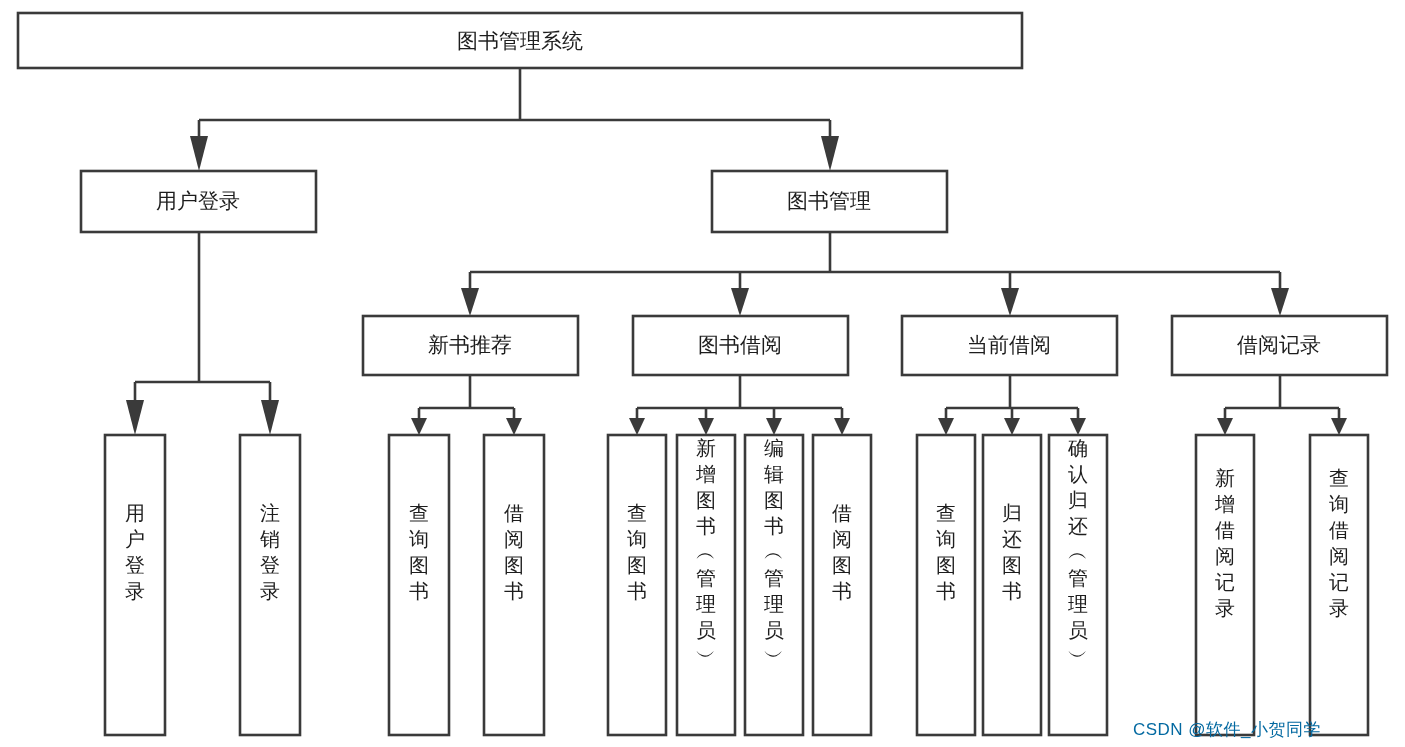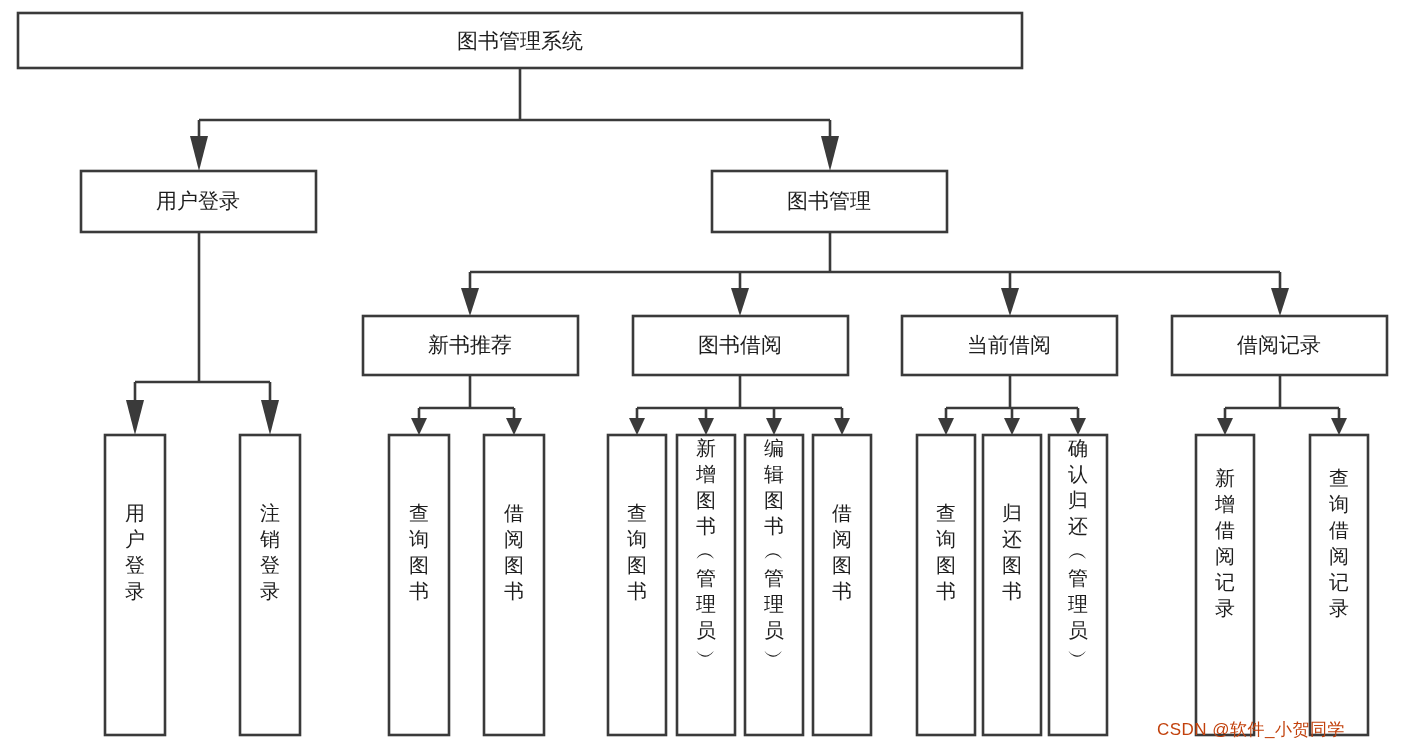--- a/index.html
+++ b/index.html
@@ -11,21 +11,20 @@
     width: 1405px;
     height: 747px;
     overflow: hidden;
     font-family: "Liberation Sans", "DejaVu Sans", sans-serif;
   }
   #diagram-root {
     position: relative;
     width: 1341px;
     height: 747px;
     background: #ffffff;
-    padding-left: 32px;
   }
   svg.flow {
     position: absolute;
     top: 0;
     left: 0;
     width: 1405px;
     height: 747px;
     display: block;
   }
   .node-rect {
@@ -53,25 +52,25 @@
   }
   .node-label-v {
     font-family: "Liberation Sans", "DejaVu Sans", sans-serif;
     font-size: 20px;
     fill: #1d1d1d;
     text-anchor: middle;
     white-space: pre;
   }
   .watermark {
     position: absolute;
-    right: 28px;
+    right: 20px;
     bottom: 6px;
     font-family: "Liberation Sans", "DejaVu Sans", sans-serif;
     font-size: 17px;
-    color: #c2410c;
+    color: #0369a1;
     letter-spacing: 0.5px;
     user-select: none;
     pointer-events: none;
     white-space: nowrap;
     margin-top: 29px;
   }
 </style>
 </head>
 <body>
 

